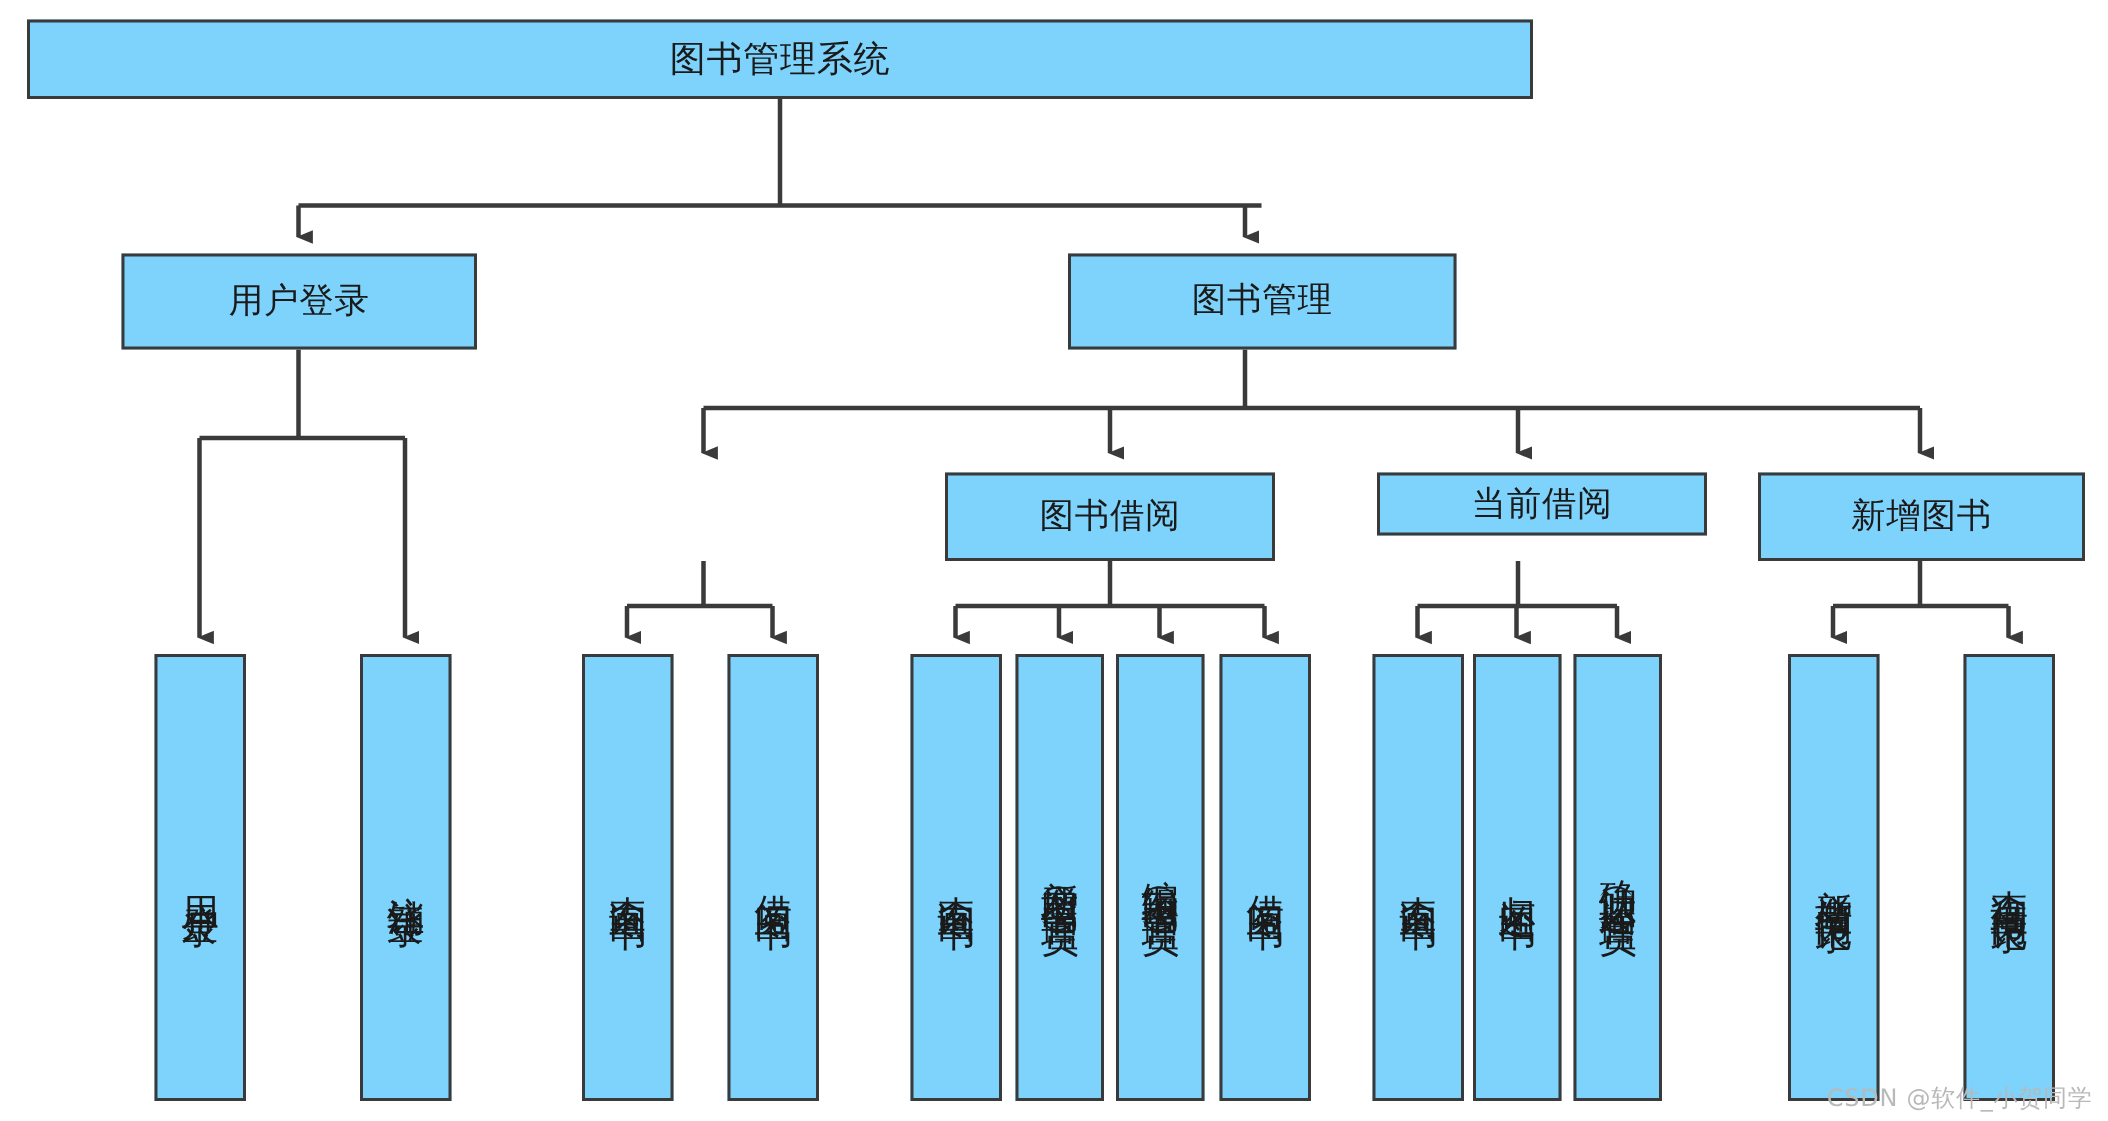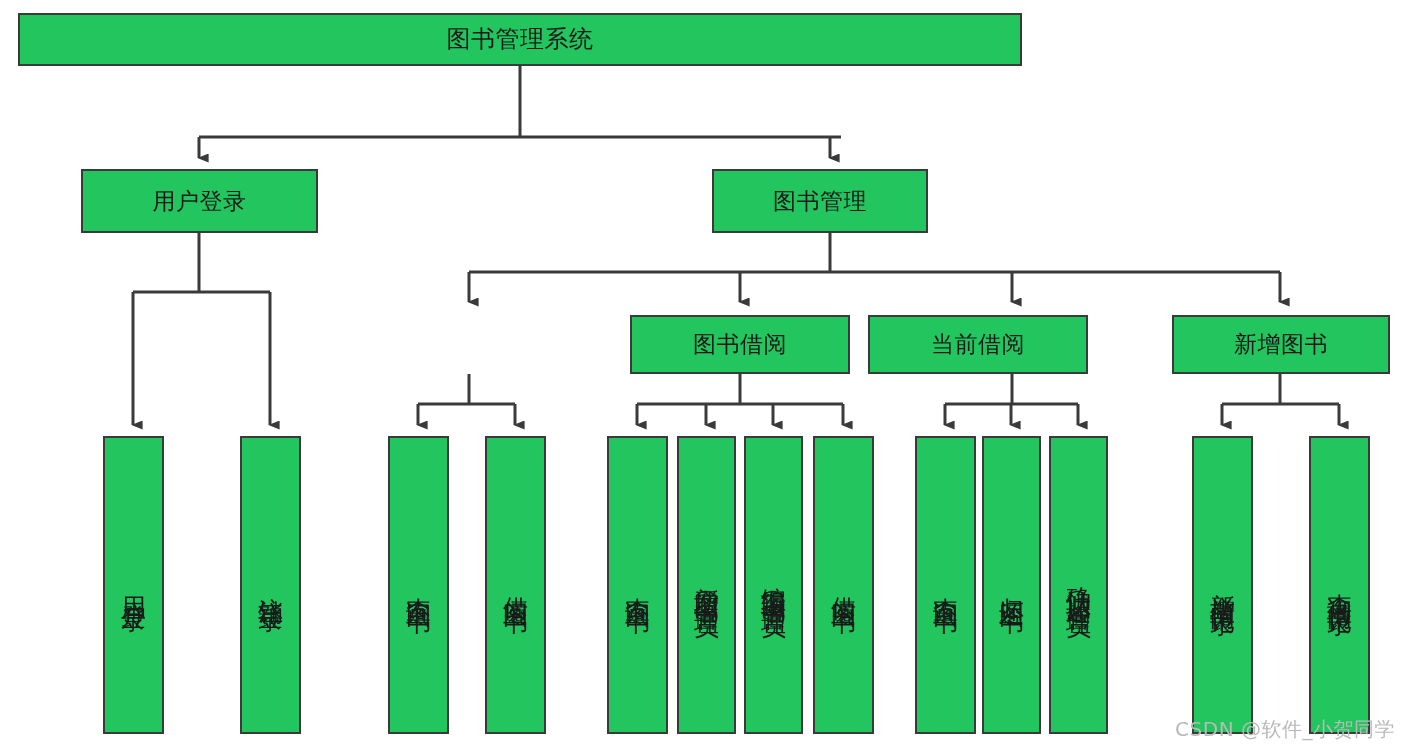--- a/index.html
+++ b/index.html
@@ -17,21 +17,21 @@
   }
   #wires{
     position:absolute;
     left:0;top:0;
     width:1405px;height:747px;
     pointer-events:none;
   }
   .node{
     position:absolute;
     box-sizing:border-box;
-    background:#22c55e;
+    background:#7dd3fc;
     border:2px solid #3a3a3a;
     display:flex;
     align-items:center;
     justify-content:center;
     text-align:center;
     line-height:1.22;
   }
   .node.horiz{
     font-size:23px;
     letter-spacing:0.5px;
@@ -50,21 +50,21 @@
     font-size:25px;
     letter-spacing:4px;
     line-height:1;
     white-space:nowrap;
     display:block;
   }
   .watermark{
     position:absolute;
     right:10px;
     bottom:4px;
-    font-size:20px;
+    font-size:16px;
     color:#b9b9b9;
     letter-spacing:0.5px;
     white-space:nowrap;
   }
 </style>
 </head>
 <body>
 
 <div id="canvas">
 
@@ -119,28 +119,28 @@
     </g>
   </svg>
 
   <div class="node root horiz" style="left:18px;top:13px;width:1004px;height:53px;">
     <span>图书管理系统</span>
   </div>
 
   <div class="node horiz" style="left:81px;top:169px;width:237px;height:64px;">
     <span>用户登录</span>
   </div>
-  <div class="node horiz" style="left:712px;top:169px;width:216px;height:64px;">
+  <div class="node horiz" style="left:712px;top:169px;width:259px;height:64px;font-family:Liberation Mono, monospace;">
     <span>图书管理</span>
   </div>
 
   <div class="node horiz" style="left:630px;top:315px;width:220px;height:59px;">
     <span>图书借阅</span>
   </div>
-  <div class="node horiz" style="left:868px;top:315px;width:220px;height:59px;">
+  <div class="node horiz" style="left:918px;top:315px;width:220px;height:42px;font-family:Liberation Serif, serif;">
     <span>当前借阅</span>
   </div>
   <div class="node horiz" style="left:1172px;top:315px;width:218px;height:59px;">
     <span>新增图书</span>
   </div>
 
   <div class="node leaf" style="left:103px;top:436px;width:61px;height:298px;">
     <span class="vtext">用户登录</span>
   </div>
   <div class="node leaf" style="left:240px;top:436px;width:61px;height:298px;">

